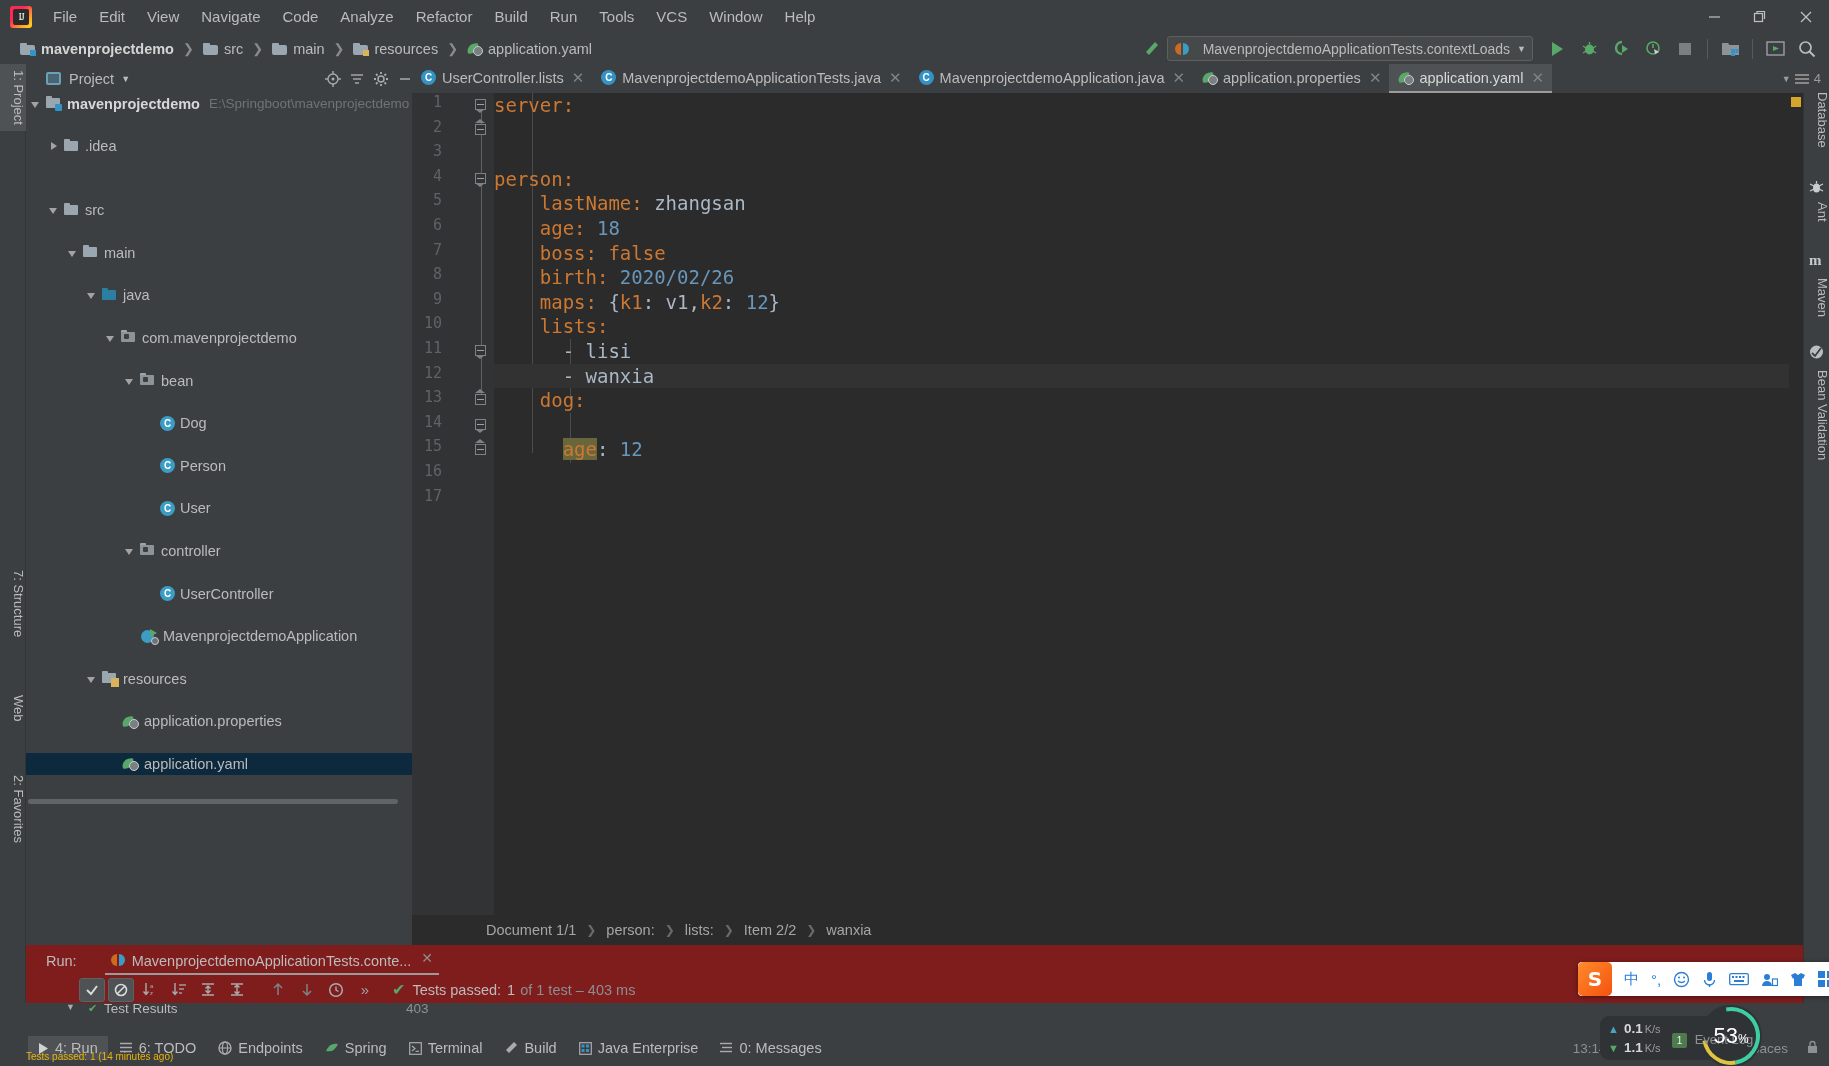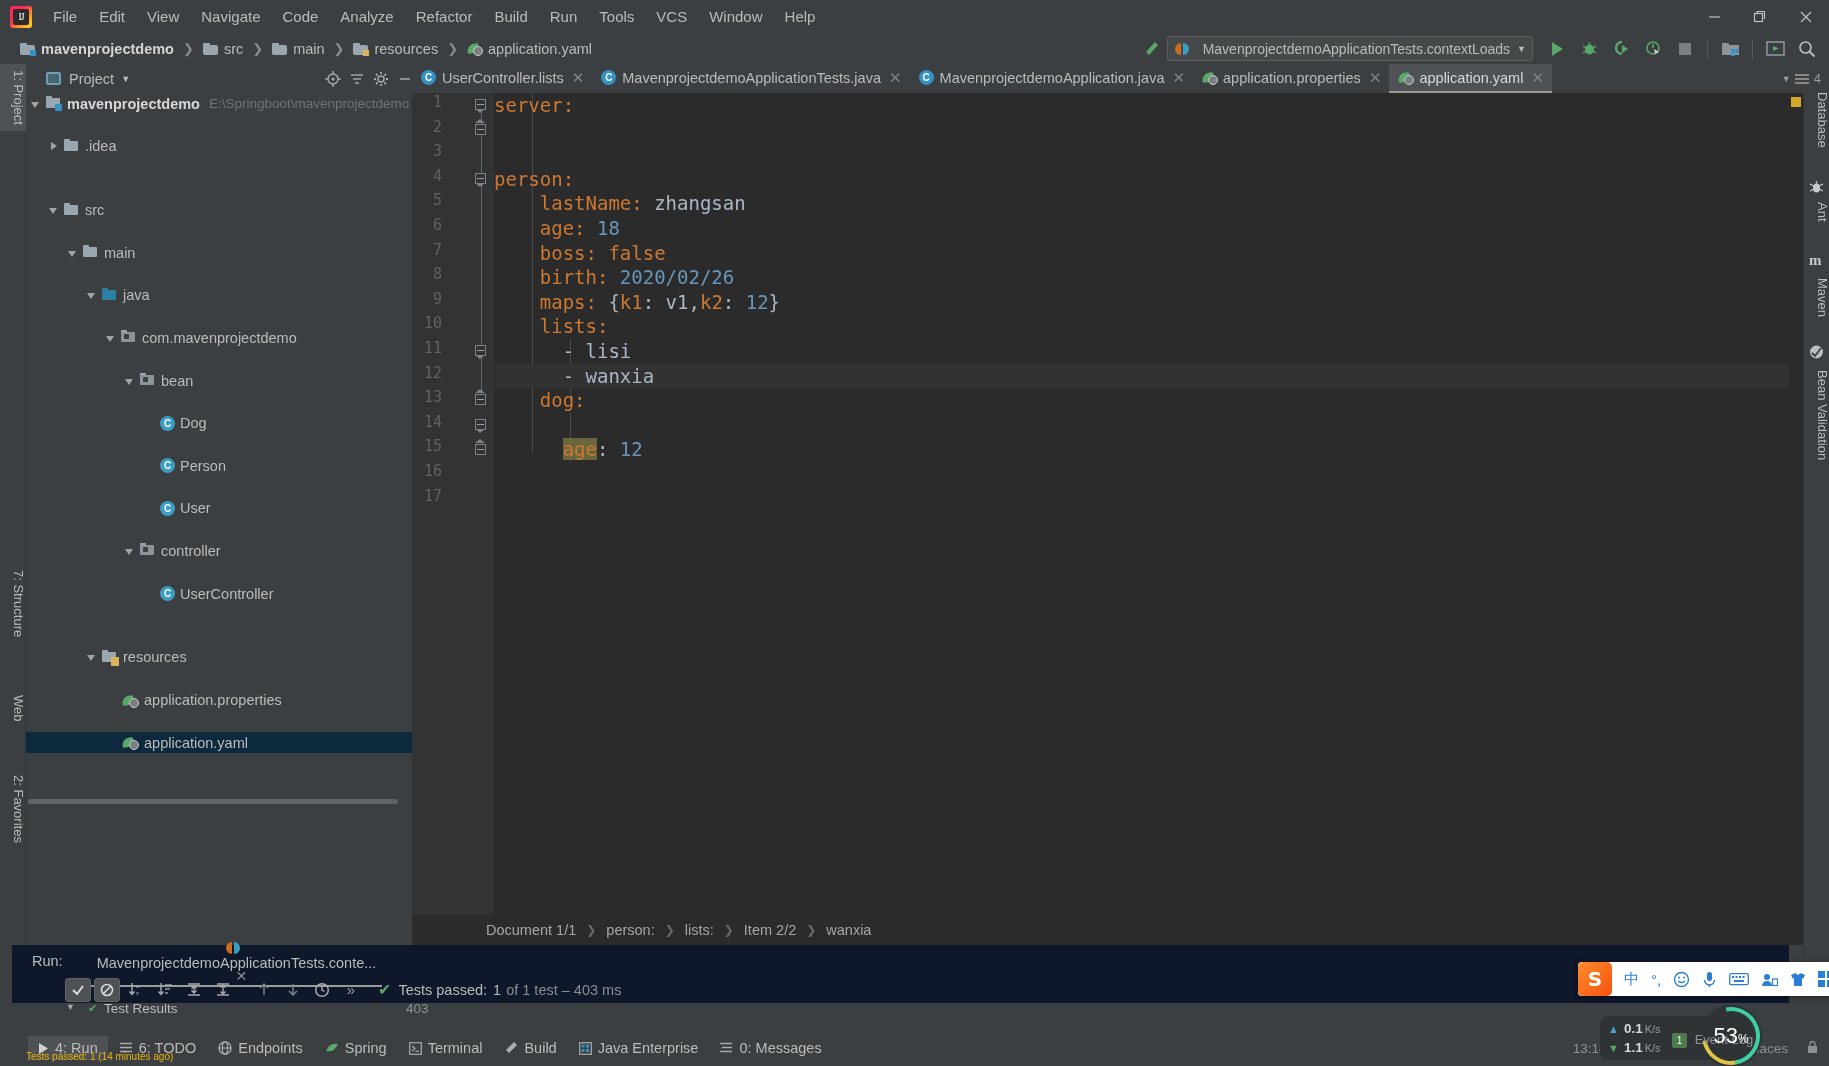--- a/index.html
+++ b/index.html
@@ -161,24 +161,24 @@
   .hl { background:#6a663c; }
   .guide { position:absolute; width:1px; background:#4b4b4b; }
   .ed-scroll-marks { position:absolute; right:0; top:0; width:14px; height:822px; background:#2b2b2b;}
   .mark { position:absolute; right:2px; width:10px; height:10px; background:#d6a52b;}
   .breadcrumbbar { position:absolute; left:412px; top:915px; width:1391px; height:30px; background:#2b2b2b;
      display:flex; align-items:center; }
   .bc { color:#a6a6a6; font-size:14.5px; padding:2px 4px;}
   .bcsep { color:#6a6a6a; font-size:12px; margin:0 6px; }
 
   
-  .runwin { position:absolute; left:12px; top:945px; width:1777px; height:58px; background:#0f172a; }
+  .runwin { position:absolute; left:26px; top:945px; width:1777px; height:58px; background:#7f1d1d; }
   .runhdr { position:absolute; left:0; top:0; width:1777px; height:31px; display:flex; align-items:center;}
   .runlbl { color:#bbbbbb; font-size:14.5px; margin-left:20px; }
-  .runtab { display:flex; align-items:center; margin-left:28px; padding:3px 6px; position:relative;flex-direction:column;}
+  .runtab { display:flex; align-items:flex-start; margin-left:28px; padding:3px 6px; position:relative;}
   .runtab .txt { color:#bbbbbb; font-size:14.5px; }
   .runtab .under { position:absolute; left:0; bottom:-3px; width:100%; height:2px; background:#9b9b9b; }
   .runtab .cl { margin-left:10px; color:#8a8e90; font-size:14px; line-height:10px;}
   .diamond-ic { width:14px; height:14px; margin-right:7px; position:relative; flex:none;}
   .diamond-ic .l{position:absolute; left:0; top:1px; width:6px; height:12px; background:#cc6a21;
      border-radius:6px 0 0 6px;}
   .diamond-ic .r{position:absolute; right:0; top:1px; width:6px; height:12px; background:#3b9dc4;
      border-radius:0 6px 6px 0;}
   .runtoolbar { position:absolute; left:0; top:31px; width:1777px; height:27px; display:flex; align-items:center;}
   .rt-btn { width:26px; height:24px; margin-left:3px; display:flex; align-items:center; justify-content:center;
@@ -552,20 +552,28 @@
           <span class="fld"></span>
         </span>
       <span>controller</span>
     </div>
 
     <div class="row" style="top:255.6px;padding-left:134px;">
       <span class="cls-ic">C</span>
       <span>UserController</span>
     </div>
 
+    <div class="row" style="top:276.9px;padding-left:115px;">
+      <span class="spr-run">
+          <span class="circ"></span>
+          <span class="tri"></span>
+          <span class="gear"></span>
+        </span>
+      <span>MavenprojectdemoApplication</span>
+    </div>
 
     <div class="row" style="top:298.2px;padding-left:60px;">
       <span class="arrow d"></span>
       <span class="ticon">
           <span class="fldt"></span>
           <span class="fld"></span>
           <span class="lines"></span>
         </span>
       <span>resources</span>
     </div>

